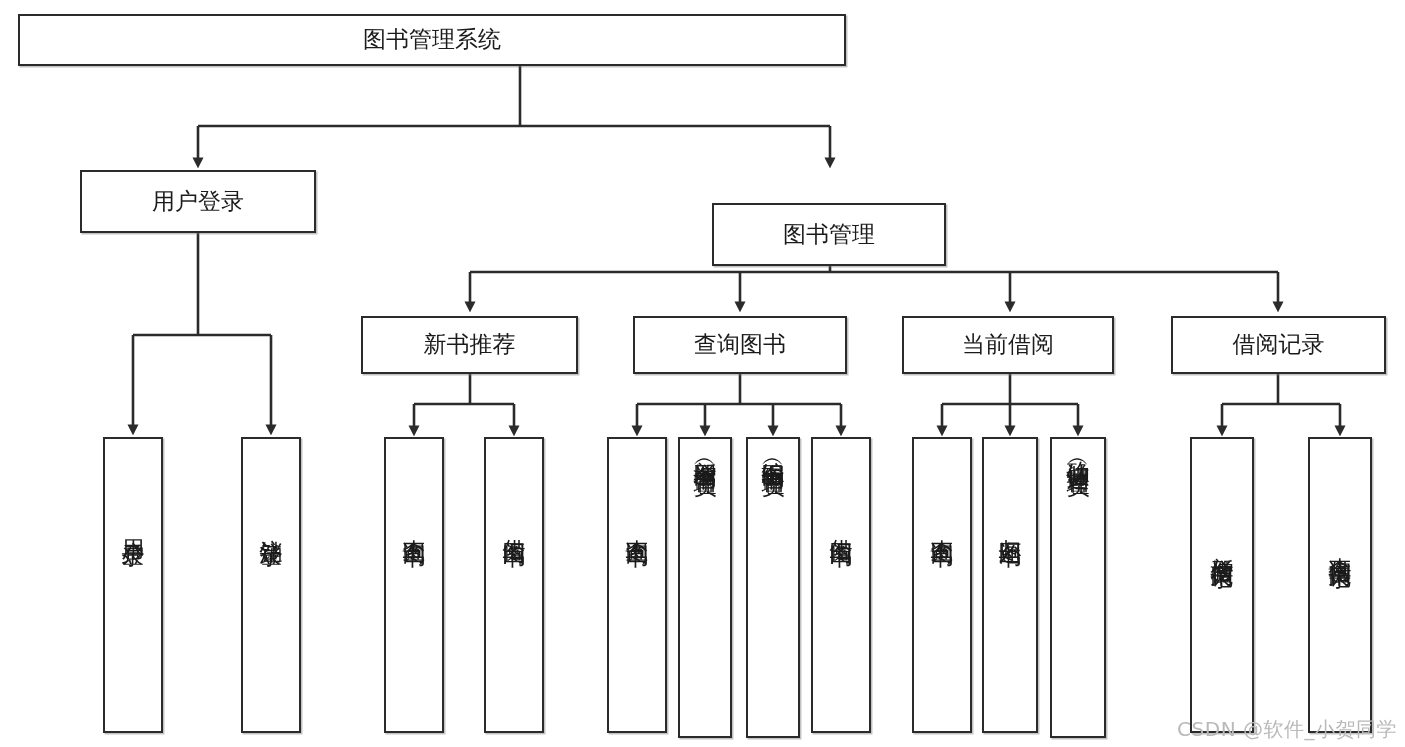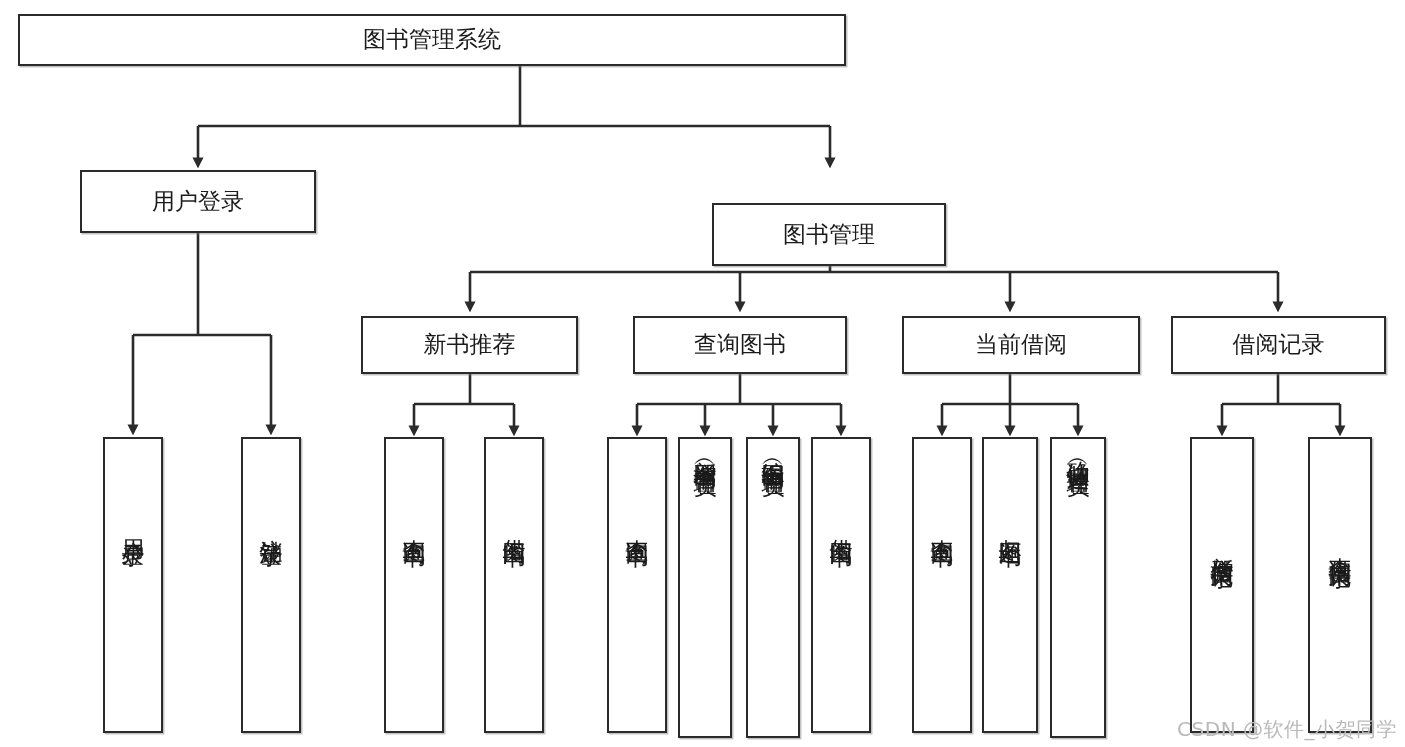--- a/index.html
+++ b/index.html
@@ -146,21 +146,21 @@
   <div class="node h" style="left:712px; top:170px; width:234px; height:63px;margin-top:33px;">
     <span class="label">图书管理</span>
   </div>
 
   <div class="node h" style="left:361px; top:316px; width:217px; height:58px;">
     <span class="label">新书推荐</span>
   </div>
   <div class="node h" style="left:633px; top:316px; width:214px; height:58px;">
     <span class="label">查询图书</span>
   </div>
-  <div class="node h" style="left:902px; top:316px; width:238px; height:58px;">
+  <div class="node h" style="left:902px; top:316px; width:212px; height:58px;">
     <span class="label">当前借阅</span>
   </div>
   <div class="node h" style="left:1171px; top:316px; width:215px; height:58px;">
     <span class="label">借阅记录</span>
   </div>
 
   <div class="node v mid" style="left:103px; top:437px; width:60px; height:296px;">
     <span class="label">用户登录</span>
   </div>
   <div class="node v mid" style="left:241px; top:437px; width:60px; height:296px;">

